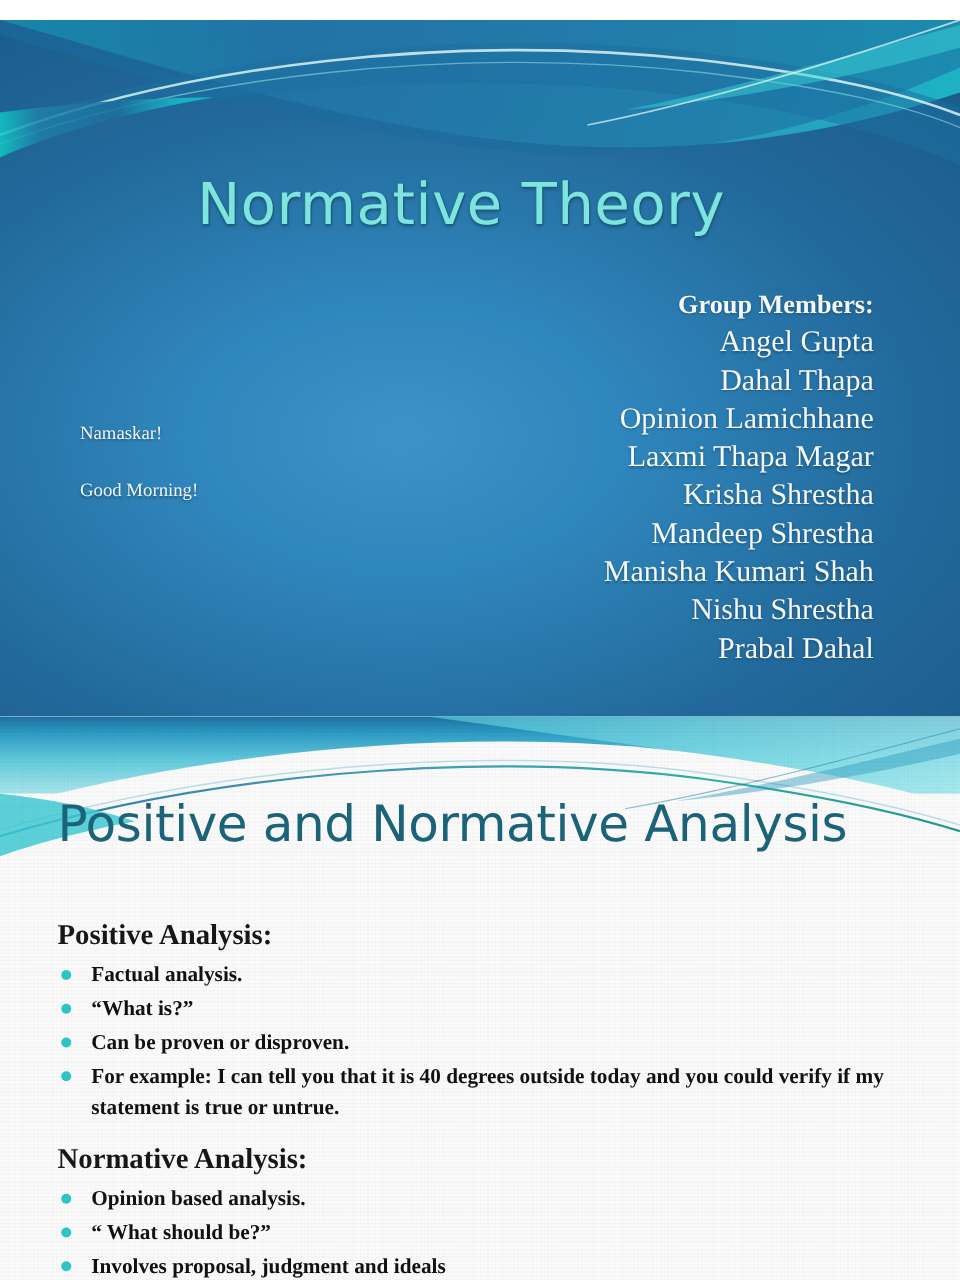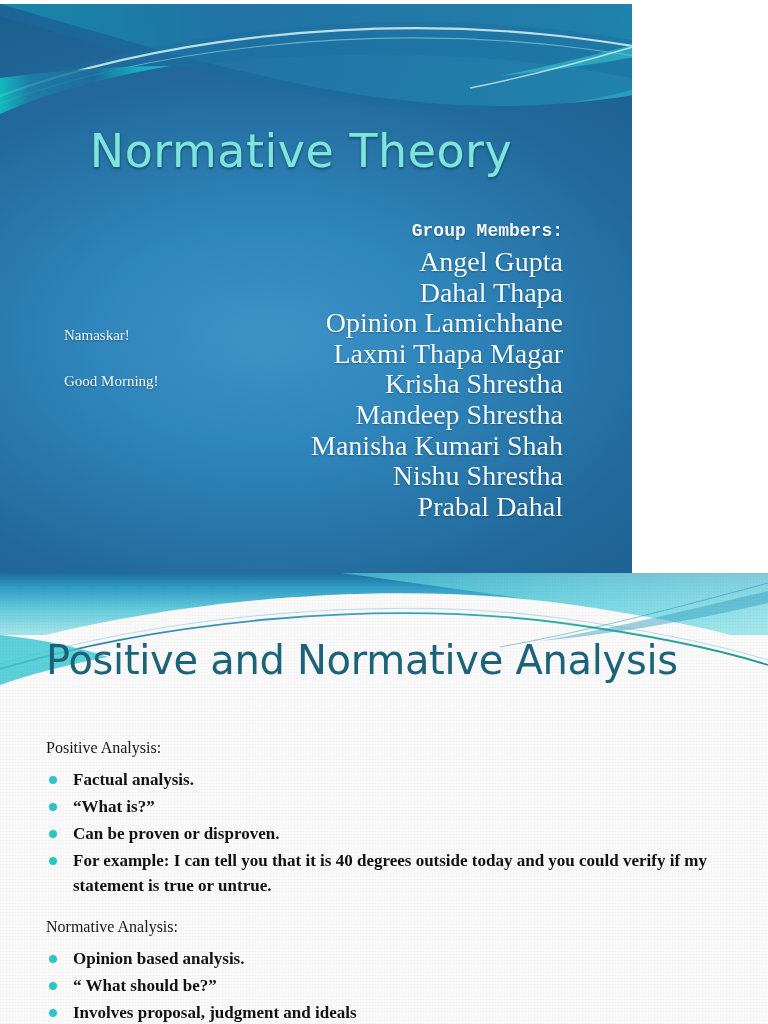--- a/index.html
+++ b/index.html
@@ -6,21 +6,21 @@
   html,body{
     width:768px; height:1024px;
     background:#ffffff;
     font-family:"Liberation Serif", serif;
     overflow:hidden;
   }
   #page{ position:relative; width:768px; height:1024px; overflow:hidden; }
 
   
   #slide1{
-    position:absolute; left:0; top:4px; width:632px; height:573px;
+    position:absolute; left:0; top:16px; width:768px; height:573px;
     overflow:hidden;
     background:
       radial-gradient(ellipse 680px 430px at 42% 58%, #3E93C6 0%, #2F86BC 26%, #22689A 62%, #175A87 100%),
       linear-gradient(135deg,#1d6493 0%,#2d83b9 45%,#14517d 100%);
   }
   .s1-wave{ position:absolute; left:0; top:0; width:768px; height:200px; }
 
   
   #slide2{
     position:absolute; left:0; top:573px; width:768px; height:451px;
@@ -54,37 +54,38 @@
     text-shadow:0 1px 2px rgba(0,0,0,0.35);
   }
   #greetings div{ white-space:nowrap; }
 
   #members{
     position:absolute; right:69px; top:212px;
     text-align:right; color:#F4F8FA;
     text-shadow:0 1px 2px rgba(0,0,0,0.3);
   }
   #members .mem-head{
-    font-size:18px; font-weight:bold; line-height:30px; margin-bottom:1px;font-family:Liberation Mono, monospace;
-  }
-  #members .mem{ font-size:28px; line-height:30.6px; white-space:nowrap;margin-left:44px; }
+    font-size:21px; font-weight:bold; line-height:30px; margin-bottom:1px;
+  }
+  #members .mem{ font-size:24px; line-height:30.6px; white-space:nowrap;margin-left:44px; }
 
   
   #s2-heading{
     position:absolute; left:46px; top:64px;
     font-family:"DejaVu Sans", sans-serif;
     font-size:40px; font-weight:400; color:#1B6379;
     letter-spacing:-0.3px; white-space:nowrap; z-index:3;
   }
   .sec{ position:absolute; left:46px; z-index:3; width:690px; }
   #sec-positive{ top:160px; }
   #sec-normative{ top:339px; }
   .sec-title{
-    font-size:16px; color:#171717; line-height:30px; margin-bottom:5px;
+    font-size:23px; color:#171717; line-height:30px; margin-bottom:5px;
     font-family:"Liberation Serif", serif;
+    font-weight:bold;
   }
   .blist{ list-style:none; }
   .blist li{
     position:relative; padding-left:27px;
     font-size:17px; font-weight:bold; color:#111111;
     line-height:24.5px; margin-bottom:2.5px;
     font-family:"Liberation Serif", serif;
   }
   .blist li .bullet{
     position:absolute; left:3px; top:8px;

